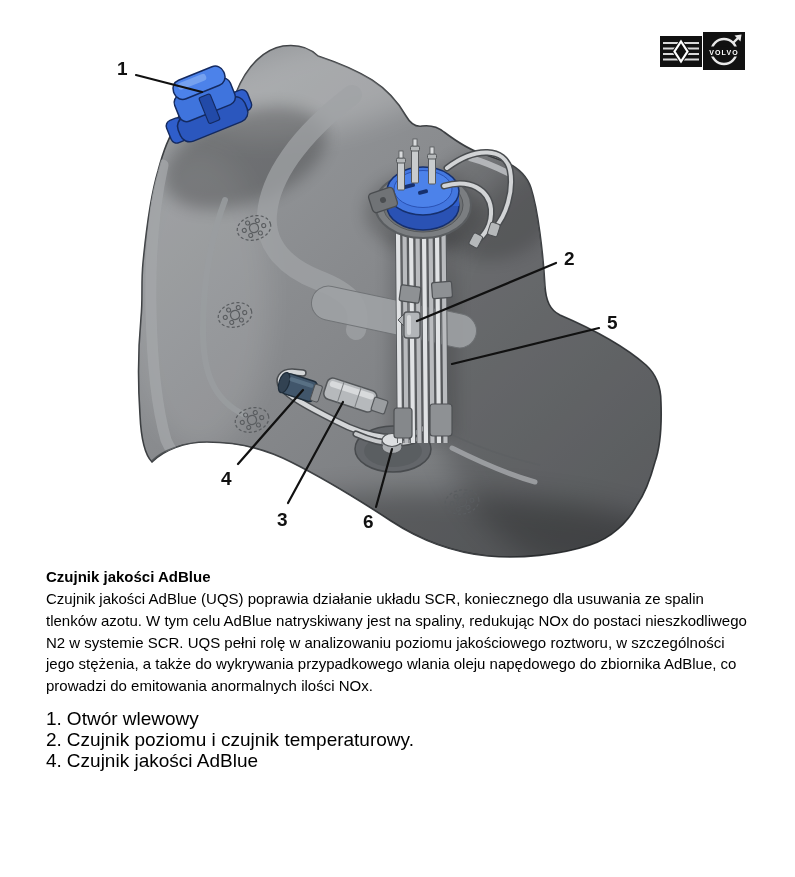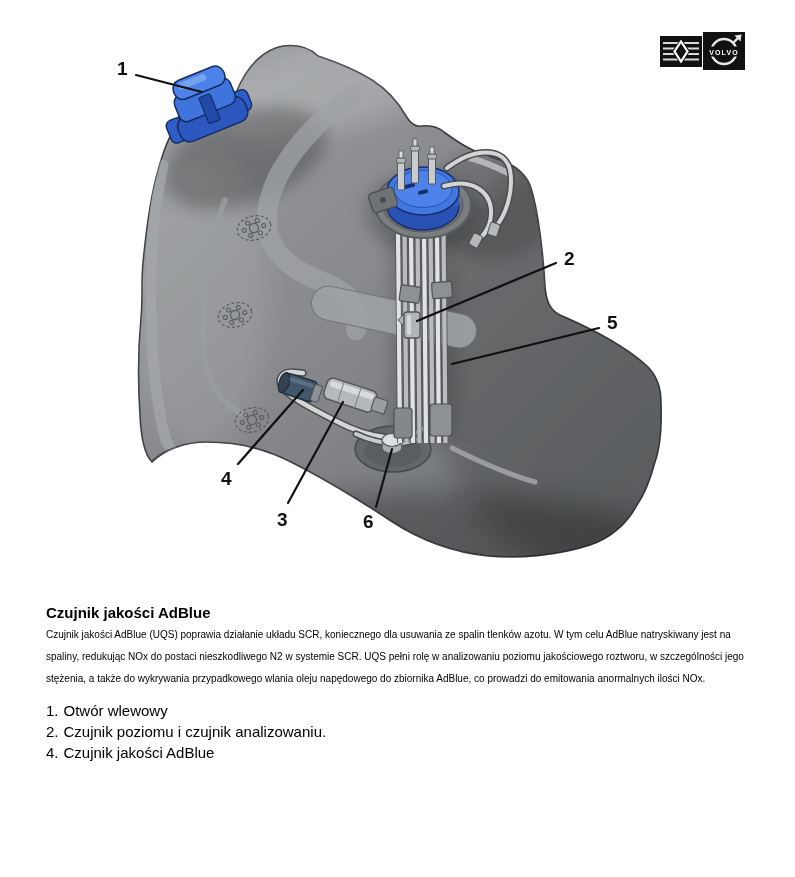--- a/index.html
+++ b/index.html
@@ -2,24 +2,24 @@
 <html><head>
 <meta charset="utf-8">
 <style>
   html,body{margin:0;padding:0;background:#ffffff;}
   .page{position:relative;width:795px;height:877px;background:#fff;overflow:hidden;
         font-family:"Liberation Sans",sans-serif;color:#000;}
   .figure{position:absolute;left:0;top:0;width:795px;height:590px;}
   .figure svg{display:block;}
   .co-num{font:bold 19px "Liberation Sans",sans-serif;fill:#111;}
   .co-line{stroke:#111;stroke-width:2.2;stroke-linecap:round;}
-  .text-block{position:absolute;left:46px;top:602px;width:704px;}
+  .text-block{position:absolute;left:46px;top:566px;width:704px;}
   .text-block h3{margin:0;font-size:15px;font-weight:bold;line-height:22px;}
-  .text-block p{margin:0;font-size:10px;line-height:21.8px;}
-  .legend{list-style:none;margin:12px 0 0 0;padding:0;font-size:15px;line-height:20.8px;}
+  .text-block p{margin:0;font-size:15px;line-height:21.8px;}
+  .legend{list-style:none;margin:12px 0 0 0;padding:0;font-size:19px;line-height:20.8px;}
   .legend .num{margin-right:5px;}
   .volvo-text{font:bold 7px "Liberation Sans",sans-serif;letter-spacing:1.1px;fill:#ffffff;}
 </style>
 </head>
 <body>
 
 <div class="page">
 
   <div class="figure">
     <svg width="795" height="590" viewBox="0 0 795 590">
@@ -218,18 +218,18 @@
         <text class="volvo-text" x="21" y="22.7" text-anchor="middle">VOLVO</text>
       </g>
     </svg>
   </div>
 
   <div class="text-block">
     <h3>Czujnik jakości AdBlue</h3>
     <p>Czujnik jakości AdBlue (UQS) poprawia działanie układu SCR, koniecznego dla usuwania ze spalin tlenków azotu. W tym celu AdBlue natryskiwany jest na spaliny, redukując NOx do postaci nieszkodliwego N2 w systemie SCR. UQS pełni rolę w analizowaniu poziomu jakościowego roztworu, w szczególności jego stężenia, a także do wykrywania przypadkowego wlania oleju napędowego do zbiornika AdBlue, co prowadzi do emitowania anormalnych ilości NOx.</p>
     <ol class="legend">
       <li><span class="num">1.</span><span>Otwór wlewowy</span></li>
-      <li><span class="num">2.</span><span>Czujnik poziomu i czujnik analizowaniu.</span></li>
+      <li><span class="num">2.</span><span>Czujnik poziomu i czujnik temperaturowy.</span></li>
       <li><span class="num">4.</span><span>Czujnik jakości AdBlue</span></li>
     </ol>
   </div>
 
 </div>
 
 </body></html>

